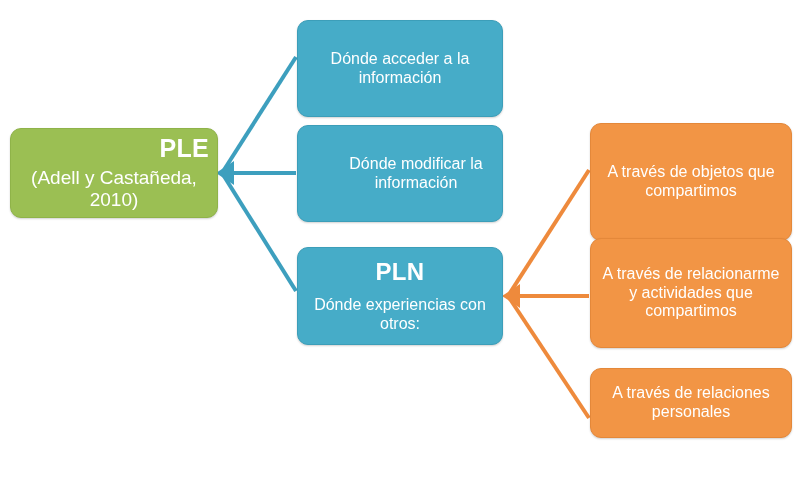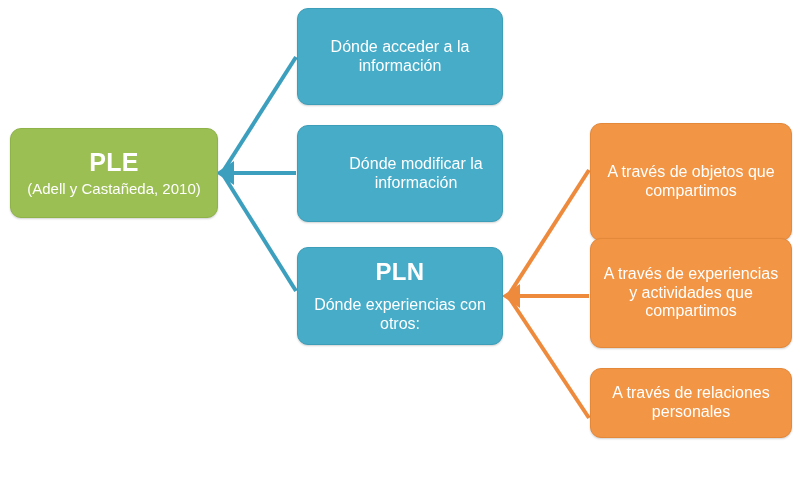--- a/index.html
+++ b/index.html
@@ -49,32 +49,33 @@
   }
 
   
   #node-root {
     left: 10px;
     top: 128px;
     width: 208px;
     height: 90px;
     background: #9BBF53;
     border: 1px solid #8FB349;
+    align-items: flex-end;
   }
   #node-root .title { font-size: 25px; margin-bottom: 3px; }
-  #node-root .body  { font-size: 15px; }
+  #node-root .body  { font-size: 19px; }
 
   
   .node-blue {
     left: 297px;
     width: 206px;
     background: #46ACC8;
     border: 1px solid #3C9EB9;
   }
-  #node-blue-1 { top: 8px;   height: 97px; }
+  #node-blue-1 { top: 20px;   height: 97px; }
   #node-blue-2 { top: 125px; height: 97px; padding-left: 40px; }
   #node-blue-3 { top: 247px; height: 98px; }
   .node-blue .body  { font-size: 16px; }
   .node-blue .title { font-size: 24px; margin-bottom: 9px; }
 
   
   .node-orange {
     left: 590px;
     width: 202px;
     background: #F29545;
@@ -125,20 +126,20 @@
   <div class="node node-blue" id="node-blue-3">
     <span class="title">PLN</span>
     <span class="body">Dónde experiencias con otros:</span>
   </div>
 
   <div class="node node-orange" id="node-orange-1">
     <span class="body">A través de objetos que compartimos</span>
   </div>
 
   <div class="node node-orange" id="node-orange-2">
-    <span class="body">A través de experiencias y actividades que compartimos</span>
+    <span class="body">A través de relacionarme y actividades que compartimos</span>
   </div>
 
   <div class="node node-orange" id="node-orange-3">
     <span class="body">A través de relaciones personales</span>
   </div>
 
 </div>
 
 </body></html>

